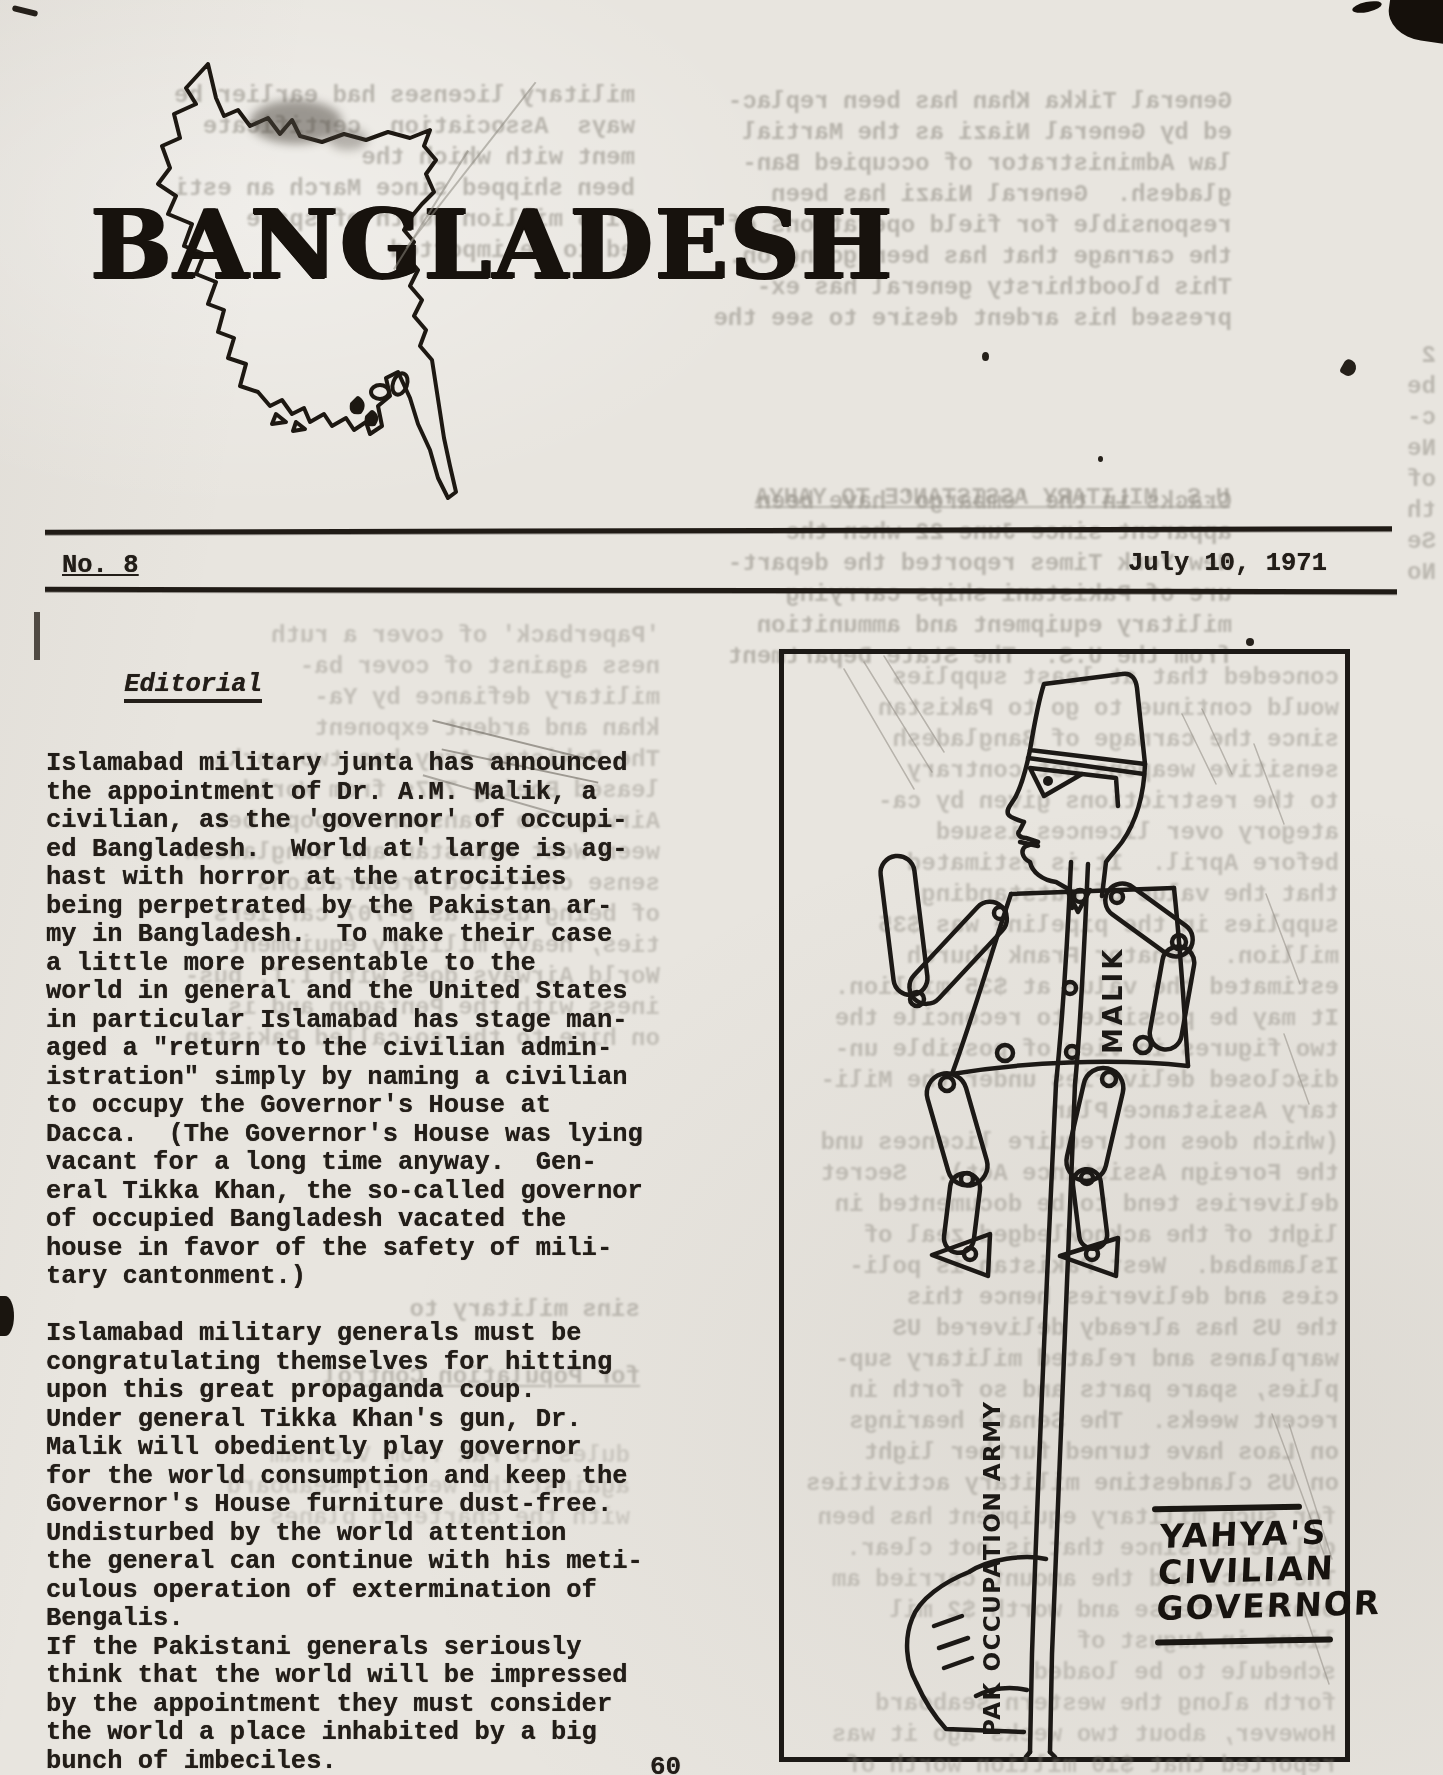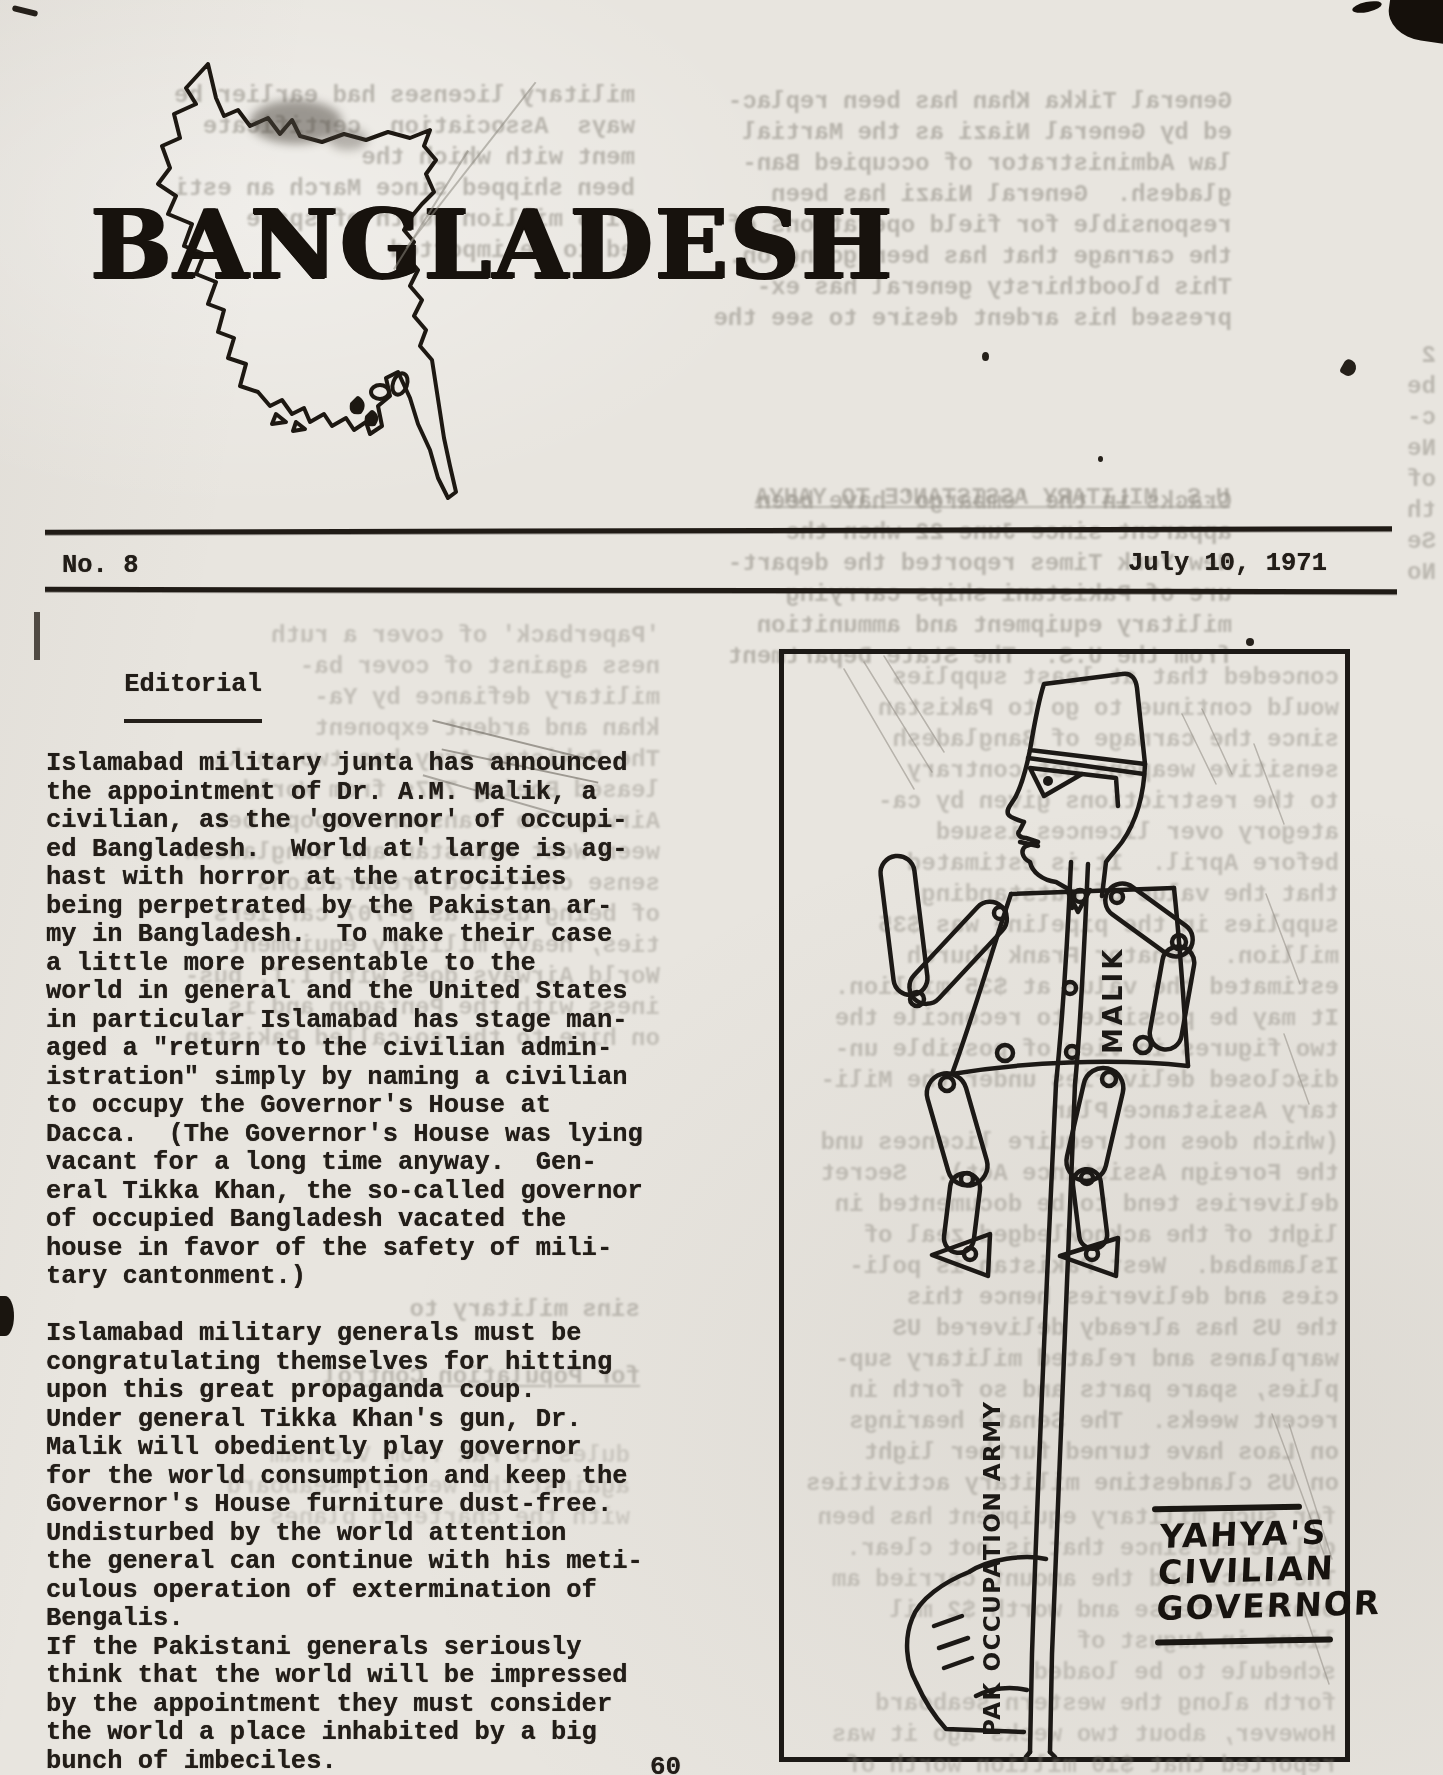--- a/index.html
+++ b/index.html
@@ -8,21 +8,21 @@
     background-image:
       radial-gradient(ellipse 900px 500px at 18% 12%, rgba(255,255,255,.35), rgba(255,255,255,0) 60%),
       radial-gradient(ellipse 1200px 900px at 85% 80%, rgba(120,112,100,.10), rgba(0,0,0,0) 70%),
       linear-gradient(100deg, rgba(110,100,90,.06) 0%, rgba(0,0,0,0) 18%);
     font-family:"Liberation Mono","DejaVu Sans Mono",monospace;}
   .abs{position:absolute;}
   
   .tw{font-family:"Liberation Mono","DejaVu Sans Mono",monospace;font-weight:700;
       font-size:25.5px;color:#221d18;white-space:pre;text-shadow:0 0 .7px rgba(30,24,18,.8);}
   .tw .tline{height:28.5px;line-height:28.5px;}
-  .hdg{display:inline-block;border-bottom:4px solid #241f1a;padding-bottom:20px;}
+  .hdg{display:inline-block;border-bottom:4px solid #241f1a;padding-bottom:0;font-style:italic;}
   .hdg2{display:inline-block;border-bottom:4px solid #241f1a;padding-bottom:4px;letter-spacing:2px;}
   
   .masthead{font-family:"DejaVu Serif","Liberation Serif",serif;font-weight:bold;font-size:96px;
       color:#17120d;letter-spacing:2px;white-space:pre;
       text-shadow:2px 0 0 #17120d,-1px 0 0 #17120d,0 1px 0 #17120d;}
   
   .rule{position:absolute;height:5px;background:#201b16;box-shadow:0 1px 0 rgba(32,27,22,.4);}
   
   .bleed{position:absolute;transform:scaleX(-1);filter:blur(.9px);opacity:.55;
       font-family:"Liberation Mono","DejaVu Sans Mono",monospace;font-weight:700;
@@ -94,21 +94,21 @@
   <div class="speck" style="left:1098px;top:456px;width:5px;height:6px;"></div>
   <div class="speck" style="left:12px;top:8px;width:26px;height:6px;border-radius:3px;transform:rotate(14deg);"></div>
 
   <div class="scratch" style="left:470px;top:60px;width:2px;height:210px;transform:rotate(38deg);"></div>
   <div class="scratch" style="left:430px;top:140px;width:2px;height:140px;transform:rotate(32deg);"></div>
   <div class="scratch" style="left:430px;top:740px;width:170px;height:2px;transform:rotate(14deg);opacity:.6;background:#6a655d;"></div>
   <div class="scratch" style="left:440px;top:765px;width:160px;height:2px;transform:rotate(12deg);opacity:.6;background:#6a655d;"></div>
   <div class="scratch" style="left:420px;top:795px;width:150px;height:2px;transform:rotate(16deg);opacity:.5;background:#6a655d;"></div>
 
   <div class="rule" style="left:45px;top:528px;width:1347px;transform:rotate(-0.15deg);"></div>
-  <div class="abs tw" style="left:62px;top:551px;">No. 8</div>
+  <div class="abs tw" style="left:62px;top:551px;text-decoration:underline;">No. 8</div>
   <div class="abs tw" style="left:1128px;top:549px;">July 10, 1971</div>
   <div class="rule" style="left:45px;top:588px;width:1352px;transform:rotate(0.1deg);"></div>
 
   <div class="abs tw" style="left:63px;top:641px;">
     <span class="hdg">Editorial</span>
   </div>
   <div class="abs tw" style="left:46px;top:750px;"><div class="tline">Islamabad military junta has announced</div><div class="tline">the appointment of Dr. A.M. Malik, a</div><div class="tline">civilian, as the 'governor' of occupi-</div><div class="tline">ed Bangladesh.  World at' large is ag-</div><div class="tline">hast with horror at the atrocities</div><div class="tline">being perpetrated by the Pakistan ar-</div><div class="tline">my in Bangladesh.  To make their case</div><div class="tline">a little more presentable to the</div><div class="tline">world in general and the United States</div><div class="tline">in particular Islamabad has stage man-</div><div class="tline">aged a "return to the civilian admin-</div><div class="tline">istration" simply by naming a civilian</div><div class="tline">to occupy the Governor's House at</div><div class="tline">Dacca.  (The Governor's House was lying</div><div class="tline">vacant for a long time anyway.  Gen-</div><div class="tline">eral Tikka Khan, the so-called governor</div><div class="tline">of occupied Bangladesh vacated the</div><div class="tline">house in favor of the safety of mili-</div><div class="tline">tary cantonment.)</div></div>
   <div class="abs tw" style="left:46px;top:1320px;"><div class="tline">Islamabad military generals must be</div><div class="tline">congratulating themselves for hitting</div><div class="tline">upon this great propaganda coup.</div><div class="tline">Under general Tikka Khan's gun, Dr.</div><div class="tline">Malik will obediently play governor</div><div class="tline">for the world consumption and keep the</div><div class="tline">Governor's House furniture dust-free.</div><div class="tline">Undisturbed by the world attention</div><div class="tline">the general can continue with his meti-</div><div class="tline">culous operation of extermination of</div><div class="tline">Bengalis.</div><div class="tline">If the Pakistani generals seriously</div><div class="tline">think that the world will be impressed</div><div class="tline">by the appointment they must consider</div><div class="tline">the world a place inhabited by a big</div><div class="tline">bunch of imbeciles.</div></div>
 
   <div class="abs tw pageno" style="left:650px;top:1752px;">60</div>

